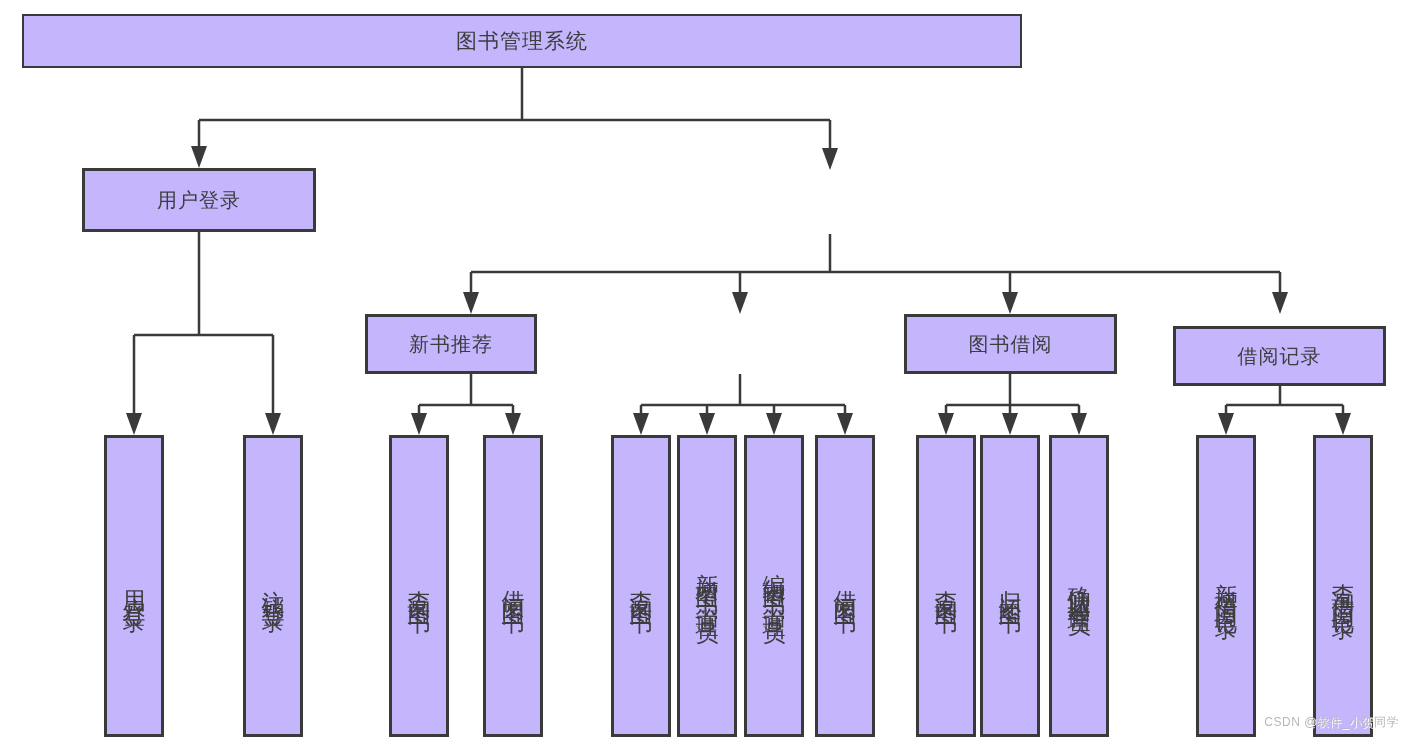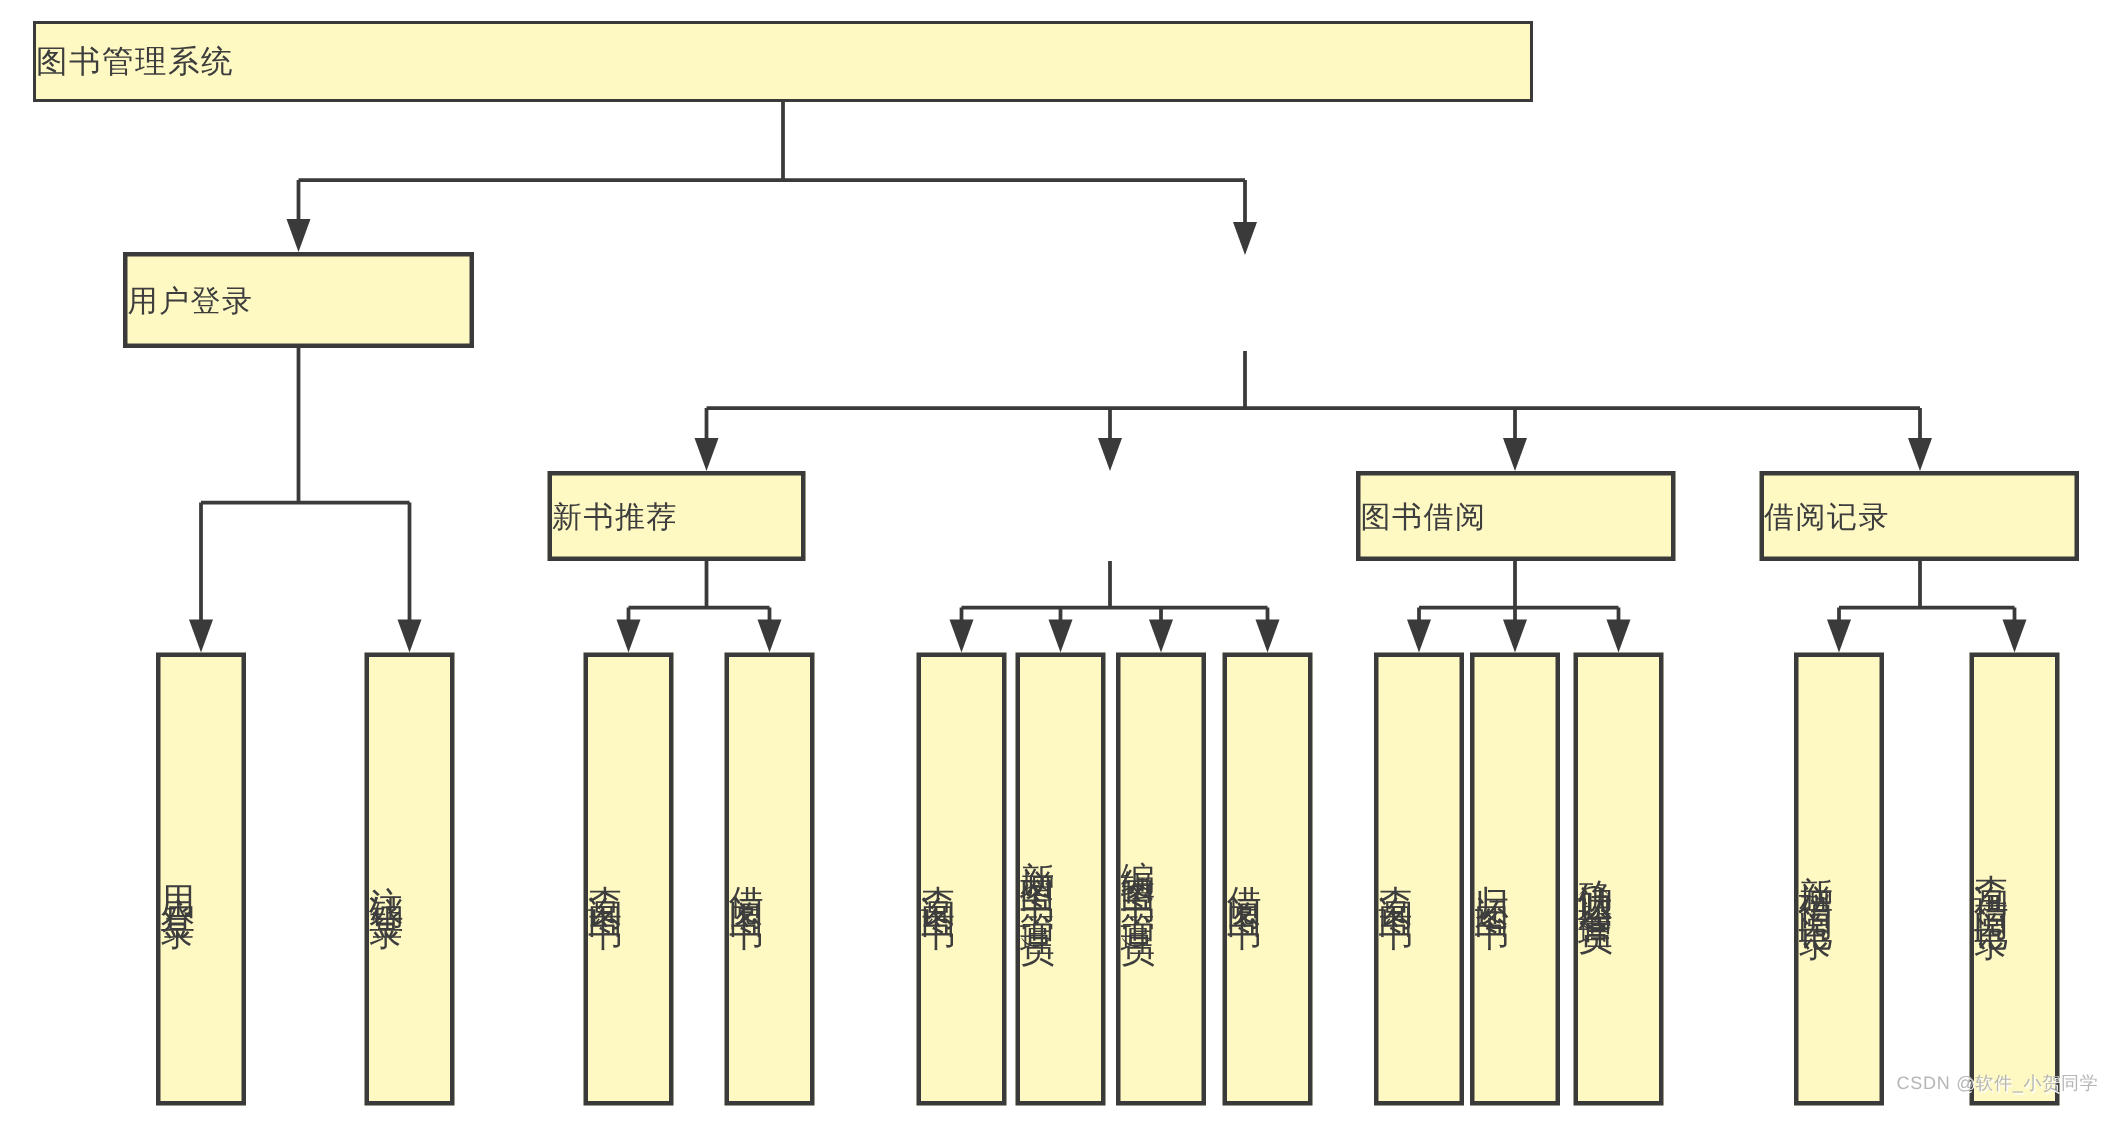--- a/index.html
+++ b/index.html
@@ -19,24 +19,25 @@
     position: absolute;
     left: 0;
     top: 0;
     width: 1405px;
     height: 747px;
     pointer-events: none;
   }
   .node {
     position: absolute;
     box-sizing: border-box;
-    background: #fef9c3;
+    background: #c4b5fd;
     border: 3px solid #3a3a3a;
     display: flex;
     align-items: center;
+    justify-content: center;
     color: #3d3d3d;
   }
   .node.root {
     border-width: 2.5px;
     font-size: 21px;
     letter-spacing: 1px;
   }
   .node.branch {
     font-size: 20px;
     letter-spacing: 1px;
@@ -112,21 +113,21 @@
   <div class="node branch" style="left:82px; top:168px; width:234px; height:64px;">
     <span>用户登录</span>
   </div>
 
   <div class="node branch" style="left:365px; top:314px; width:172px; height:60px;">
     <span>新书推荐</span>
   </div>
   <div class="node branch" style="left:904px; top:314px; width:213px; height:60px;">
     <span>图书借阅</span>
   </div>
-  <div class="node branch" style="left:1173px; top:314px; width:213px; height:60px;font-family:Liberation Serif, serif;">
+  <div class="node branch" style="left:1173px; top:326px; width:213px; height:60px;font-family:Liberation Serif, serif;">
     <span>借阅记录</span>
   </div>
 
   <div class="node leaf" style="left:104px; top:435px; width:60px; height:302px;">
     <span class="leaf-text">用户登录</span>
   </div>
   <div class="node leaf" style="left:243px; top:435px; width:60px; height:302px;">
     <span class="leaf-text">注销登录</span>
   </div>
   <div class="node leaf" style="left:389px; top:435px; width:60px; height:302px;">

